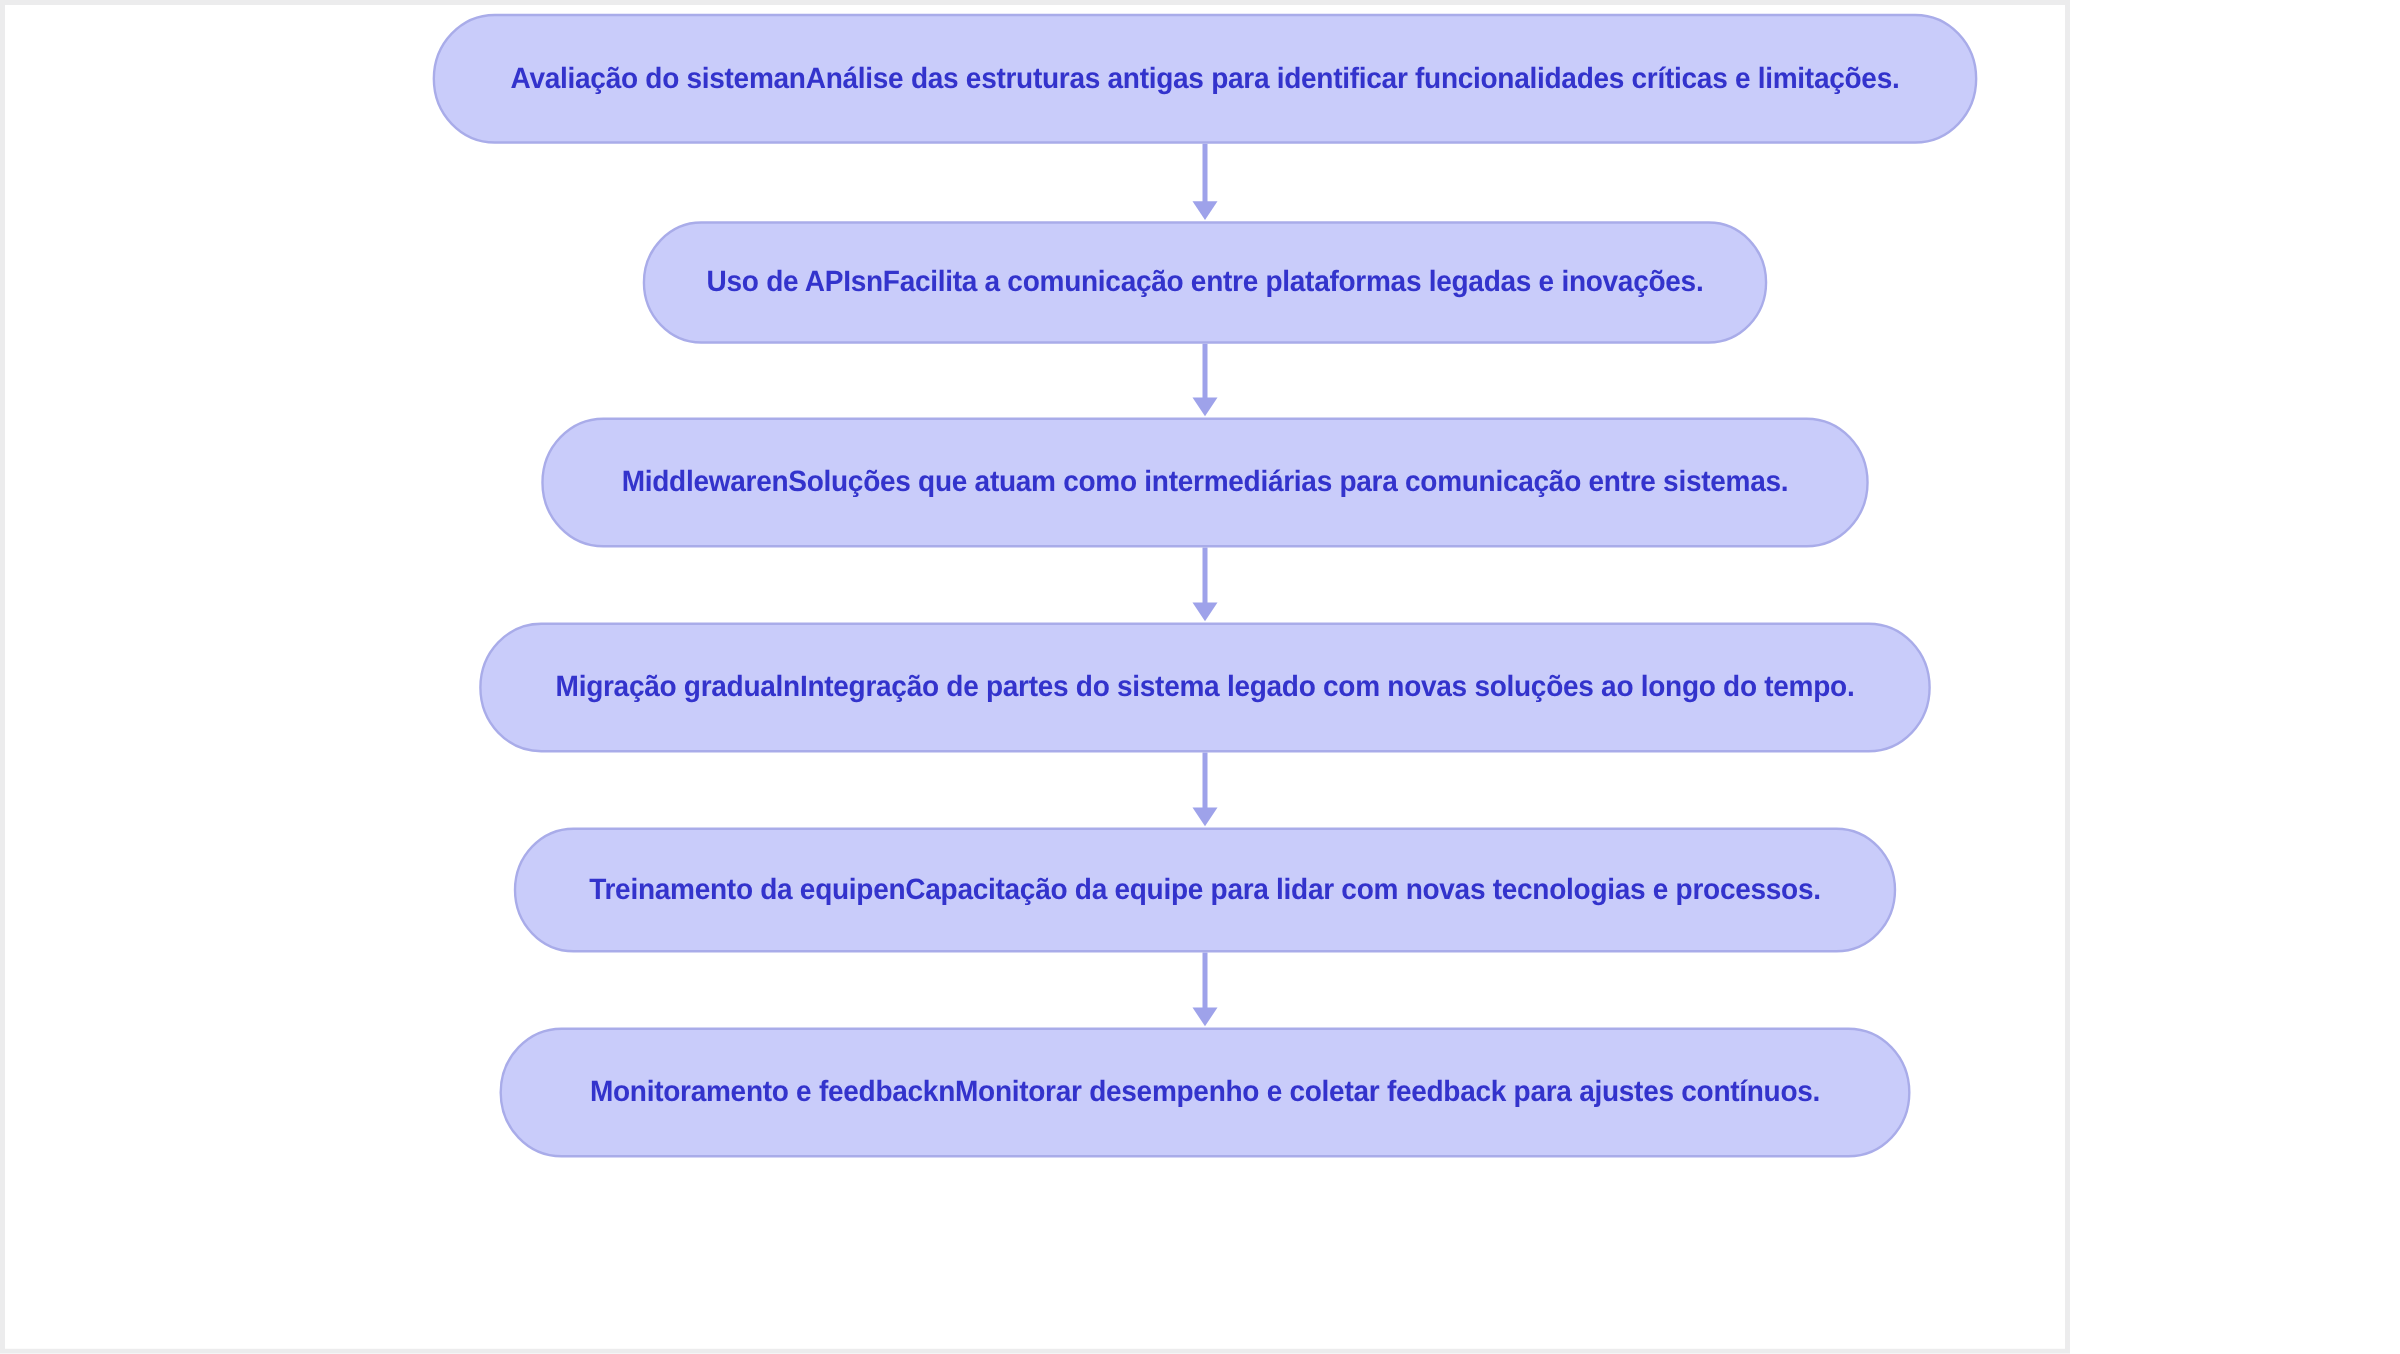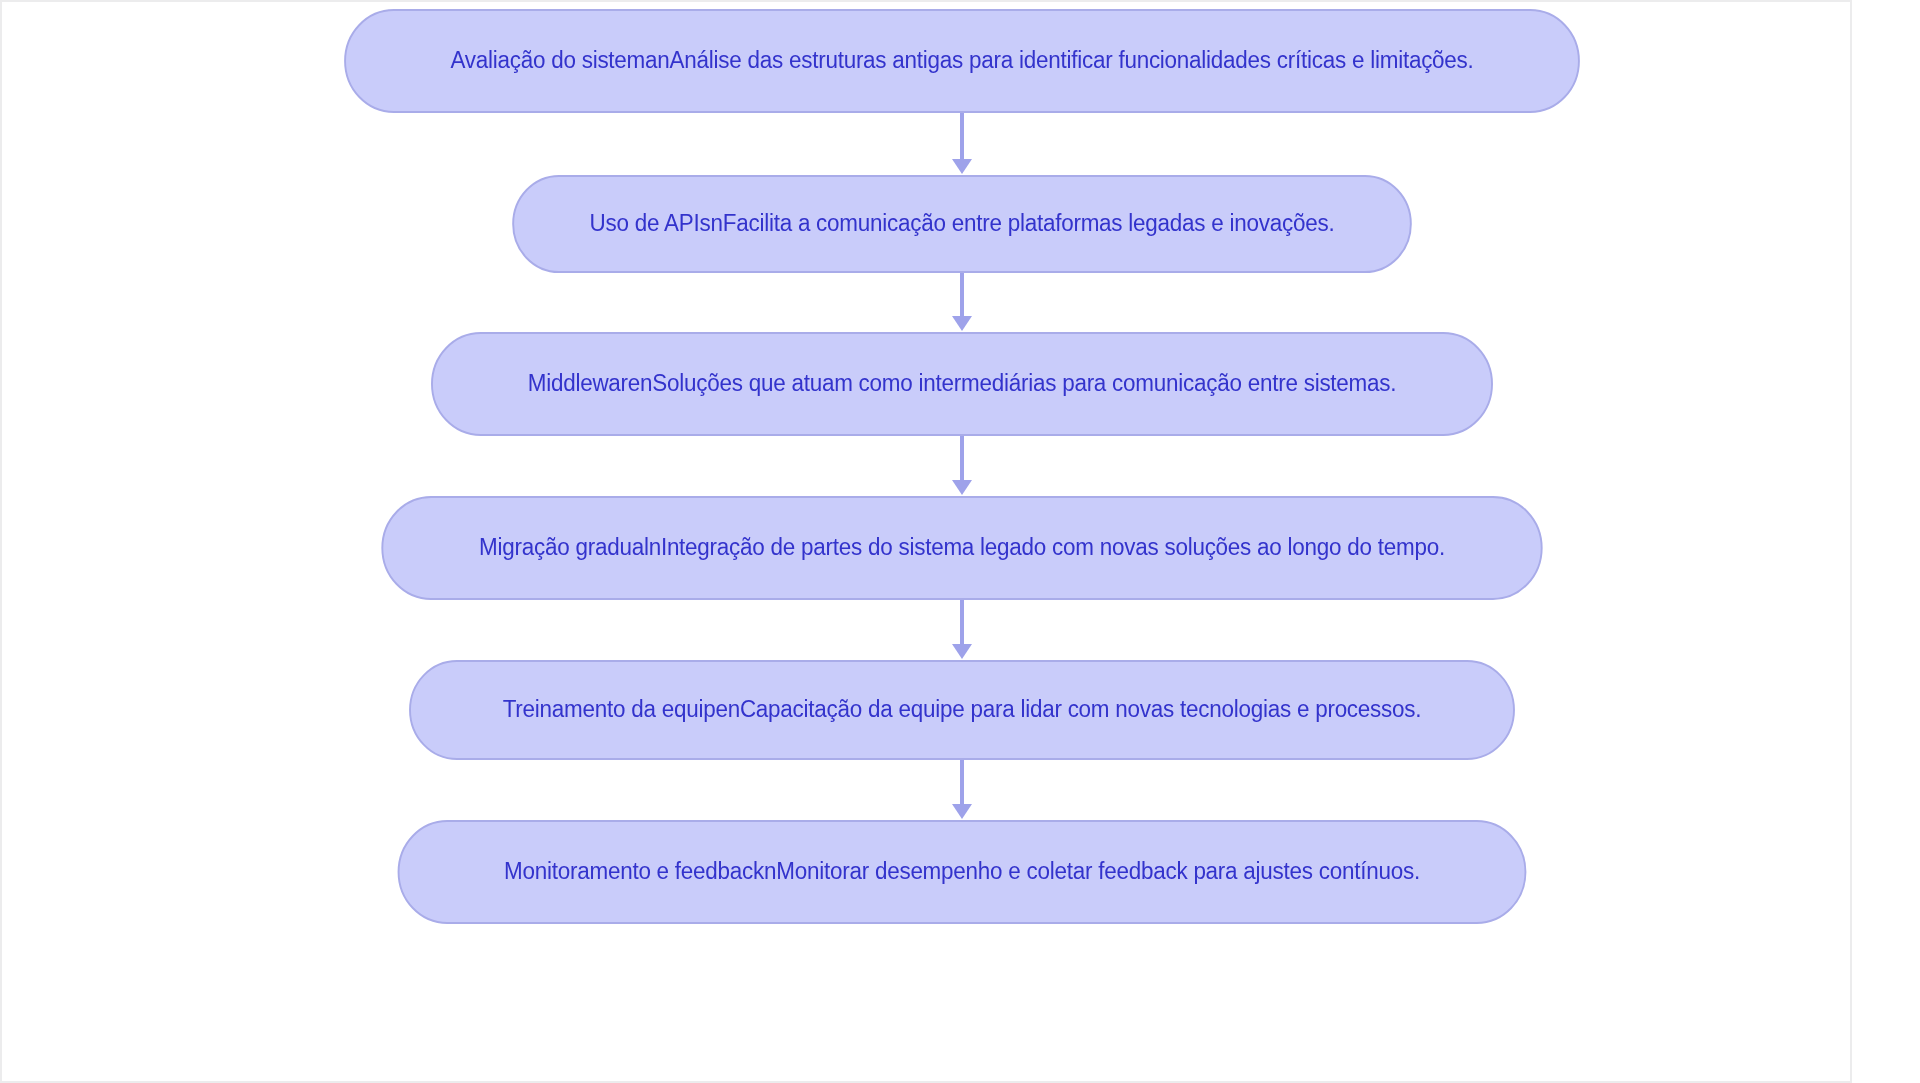--- a/index.html
+++ b/index.html
@@ -9,25 +9,26 @@
   }
   body {
     width: 1920px;
     height: 1083px;
     overflow: hidden;
     font-family: "Liberation Sans", sans-serif;
   }
 
   #canvas {
     position: relative;
-    width: 1852px;
+    width: 1656px;
     height: 1083px;
     box-sizing: border-box;
-    border: 2px solid #4c1d95;
+    border: 4px solid #4c1d95;
     background: #ffffff;
+    font-weight: bold;
   }
 
   .flow {
     position: absolute;
     left: 0;
     top: 0;
     width: 1920px;
     height: 1083px;
     display: flex;
     flex-direction: column;

